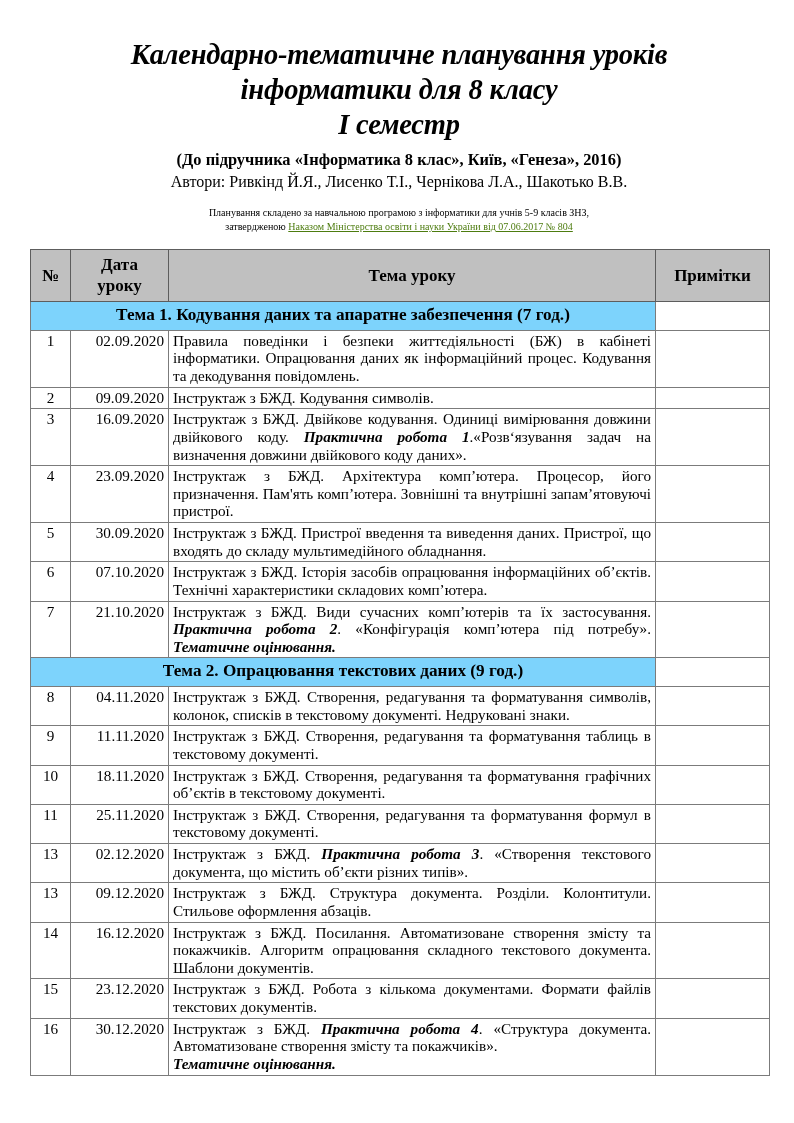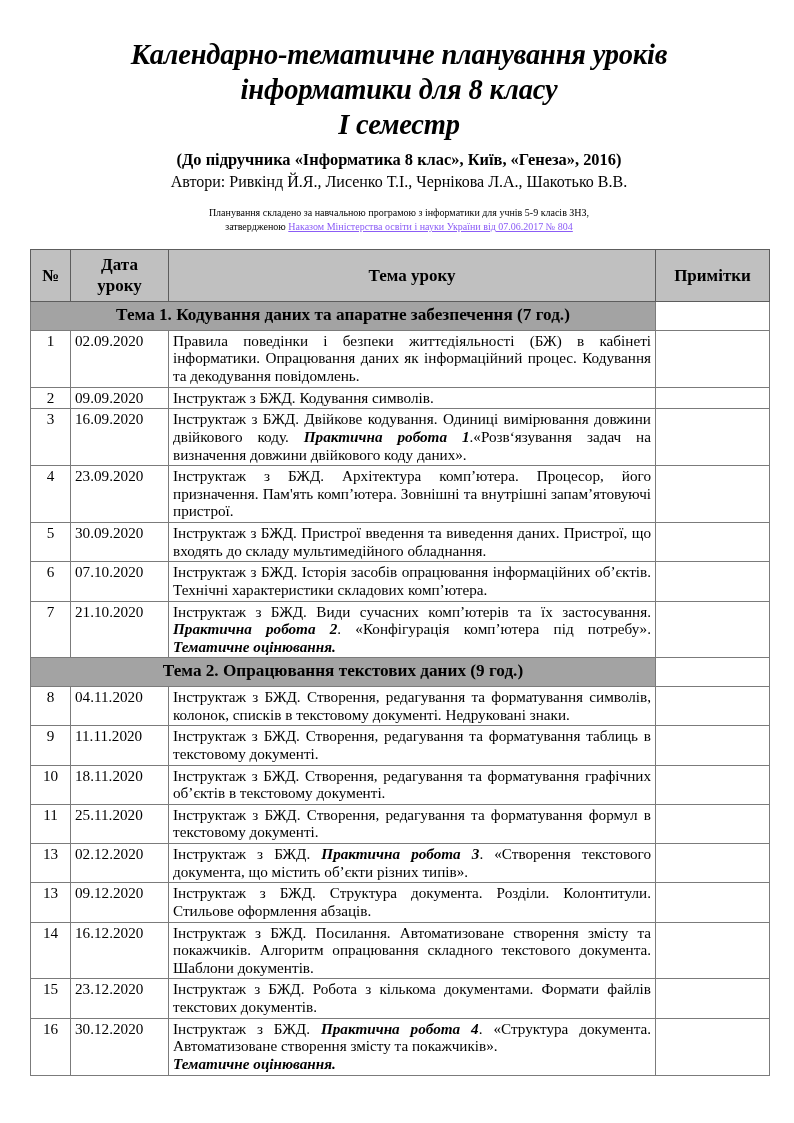--- a/index.html
+++ b/index.html
@@ -53,21 +53,21 @@
 
   
   .program-note {
     text-align: center;
     font-size: 10px;
     line-height: 1.4;
     margin-top: 14px;
     padding: 0 4px;
   }
   .program-note .doc-link {
-    color: #8b5cf6;
+    color: #4d7c0f;
     text-decoration: underline;
   }
 
   
   table.plan {
     margin-top: 15px;
     border-collapse: collapse;
     width: 739px;
     table-layout: fixed;
   }
@@ -94,38 +94,38 @@
   col.c-notes  { width: 114px; }
 
   td.num {
     text-align: center;
     vertical-align: middle;
     font-size: 15.6px;
     padding-left: 0;
     padding-right: 0;
   }
   td.date {
-    text-align: left;
+    text-align: right;
     vertical-align: middle;
     font-size: 15.6px;
     padding-left: 0;
     padding-right: 0;
     white-space: nowrap;
   }
   td.topic {
     text-align: justify;
     text-align-last: left;
     hyphens: manual;
     padding-top: 2px;
     padding-bottom: 2px;
   }
   td.notes { background: #ffffff; }
 
   tr.theme-row td.theme-cell {
-    background: #a3a3a3;
+    background: #7dd3fc;
     text-align: center;
     font-weight: bold;
     font-size: 17.2px;
     vertical-align: middle;
     padding: 3px 4px 4px 4px;
     line-height: 1.2;
   }
   tr.theme-row td.theme-blank {
     background: #ffffff;
     border-top: 1px solid #7b7b7b;

